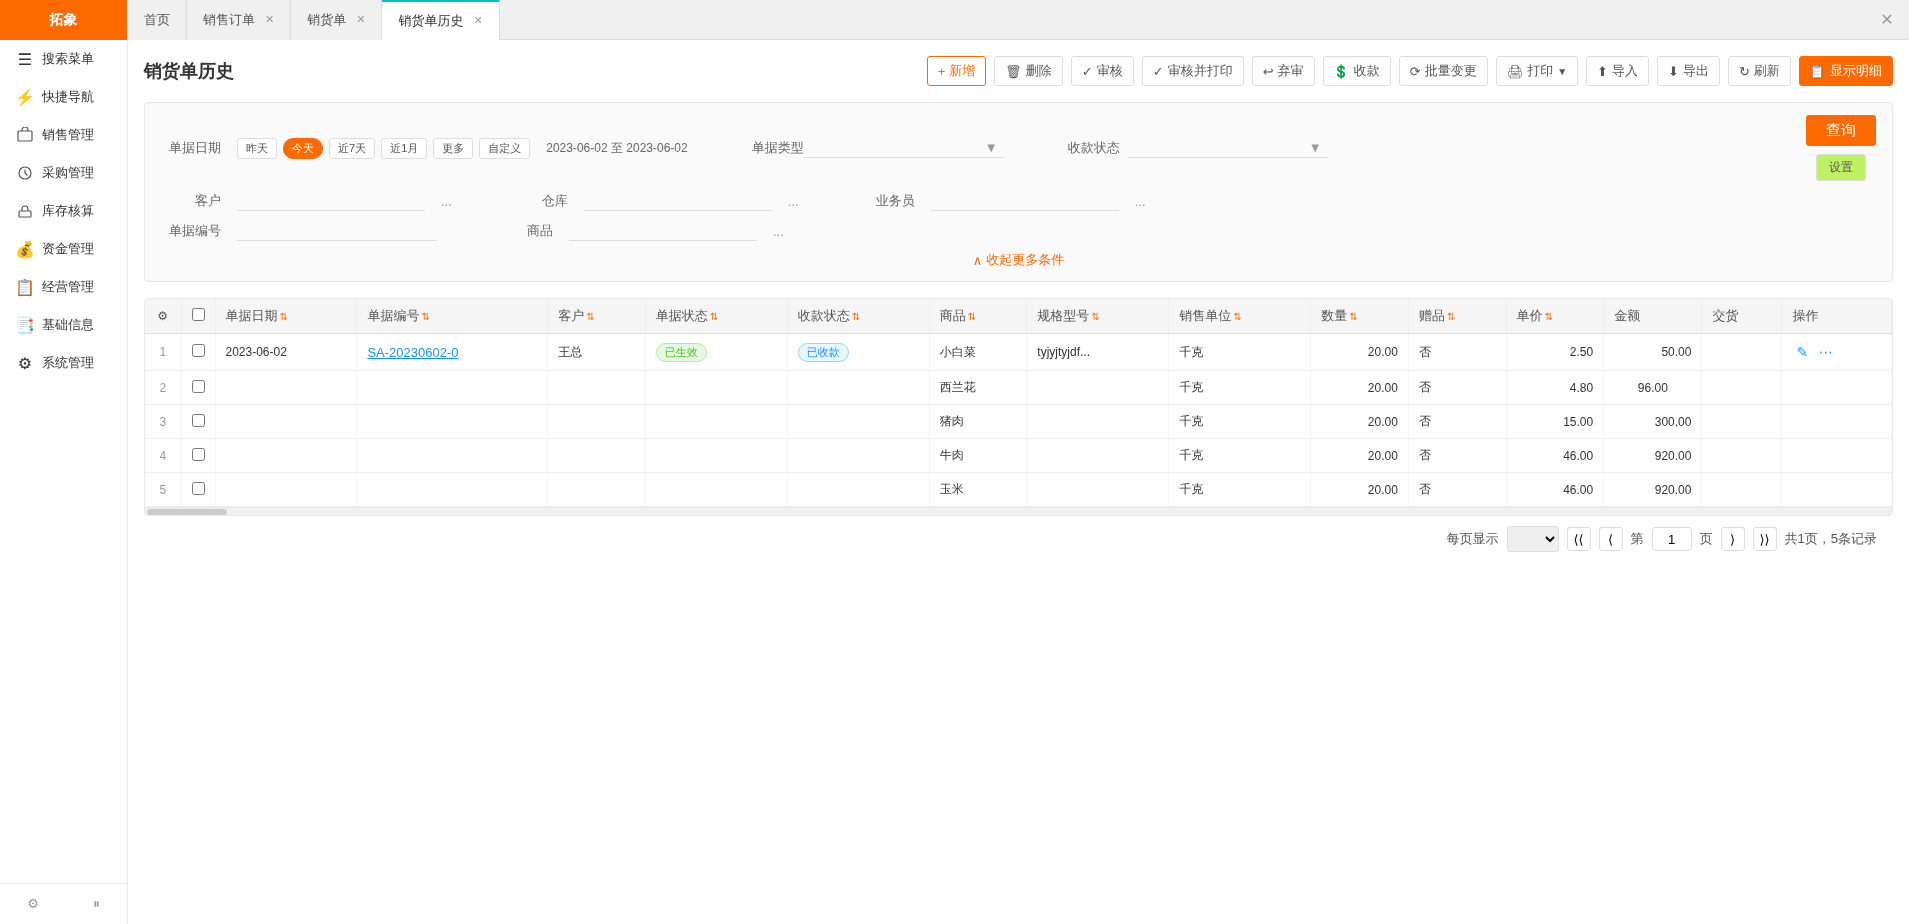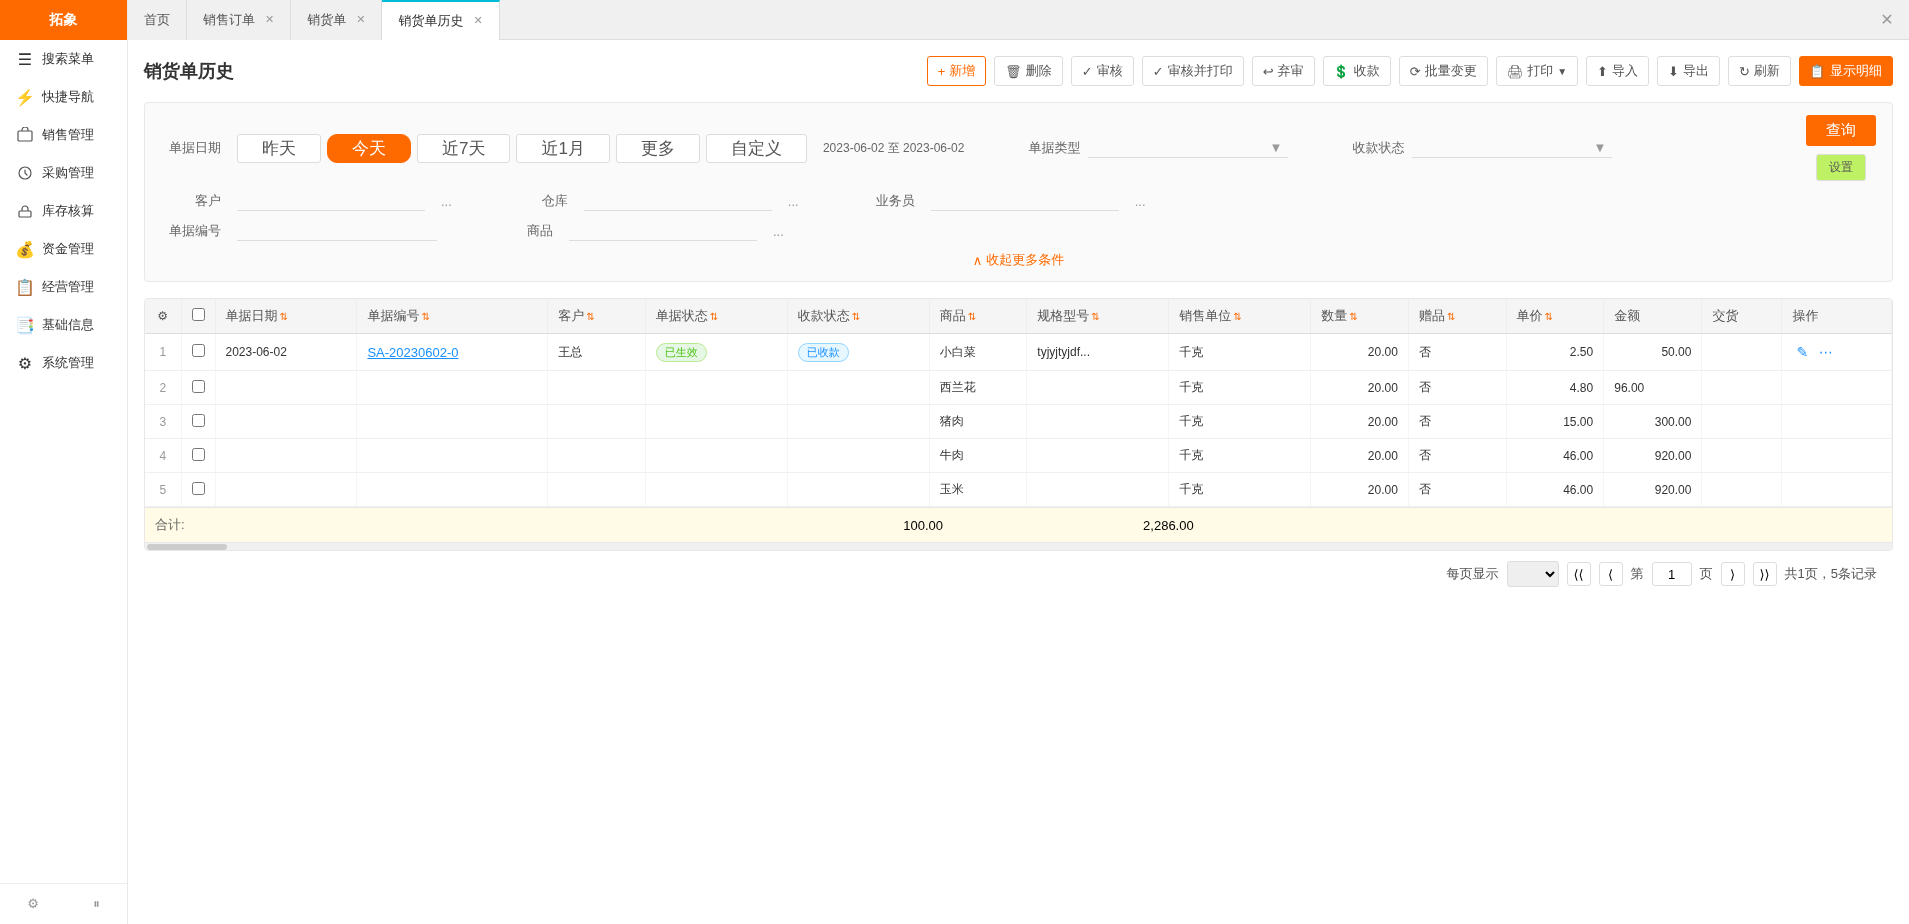--- a/index.html
+++ b/index.html
@@ -32,21 +32,21 @@
     .btn { display: flex; align-items: center; gap: 4px; padding: 5px 10px; border: 1px solid #ddd; background: #fff; cursor: pointer; border-radius: 3px; color: #555; font-size: 12px; }
     .btn-orange { background: #ff6a00; color: white; border-color: #ff6a00; border-radius: 3px; }
     
     
     .filter-area { border: 1px solid #e8e8e8; border-radius: 4px; padding: 12px 16px; margin-bottom: 16px; background: #fafafa; }
     .filter-row { display: flex; align-items: center; margin-bottom: 10px; gap: 16px; flex-wrap: wrap; }
     .filter-row:last-child { margin-bottom: 0; }
     .filter-label { color: #666; white-space: nowrap; min-width: 60px; text-align: right; }
     .filter-input { border: none; border-bottom: 1px solid #ddd; background: transparent; padding: 2px 6px; min-width: 120px; outline: none; color: #333; }
     .filter-date-group { display: flex; align-items: center; gap: 6px; }
-    .date-btn { padding: 2px 24px; border: 1px solid #ddd; border-radius: 3px; cursor: pointer; font-size: 17px; color: #555; background: #fff; }
+    .date-btn { padding: 2px 8px; border: 1px solid #ddd; border-radius: 3px; cursor: pointer; font-size: 11px; color: #555; background: #fff; }
     .date-btn.active { background: #ff6a00; color: white; border-color: #ff6a00; border-radius: 10px; }
     .date-range { font-size: 12px; color: #666; }
     .filter-select { display: flex; align-items: center; border: none; border-bottom: 1px solid #ddd; min-width: 160px; padding: 2px 6px; background: transparent; }
     .filter-select-arrow { color: #999; margin-left: auto; }
     .filter-more-btn { display: flex; align-items: center; gap: 4px; color: #ff6a00; cursor: pointer; font-size: 12px; justify-content: center; }
     .filter-dots { color: #999; cursor: pointer; }
     
     
     .table-wrapper { border: 1px solid #e8e8e8; border-radius: 4px; overflow: hidden; }
     table { width: 100%; border-collapse: collapse; }
@@ -232,21 +232,21 @@
         <div class="filter-date-group">
           <button class="date-btn">昨天</button>
           <button class="date-btn active">今天</button>
           <button class="date-btn">近7天</button>
           <button class="date-btn">近1月</button>
           <button class="date-btn">更多</button>
           <button class="date-btn">自定义</button>
         </div>
         <span class="date-range">2023-06-02 至 2023-06-02</span>
 
-        <div style="display:flex;align-items:center;gap:8px;margin-left:40px;">
+        <div style="display:flex;align-items:center;margin-left:40px;">
           <span class="filter-label">单据类型</span>
           <div class="filter-select" style="min-width:200px;cursor:pointer;">
             <span style="flex:1;color:#999;"></span>
             <span class="filter-select-arrow">▼</span>
           </div>
         </div>
 
         <div style="display:flex;align-items:center;gap:8px;margin-left:40px;">
           <span class="filter-label">收款状态</span>
           <div class="filter-select" style="min-width:200px;cursor:pointer;">
@@ -404,21 +404,21 @@
     <td><span class="link-text"></span></td>
     <td></td>
     <td></td>
     <td></td>
     <td>西兰花</td>
     <td></td>
     <td>千克</td>
     <td style="text-align:right;">20.00</td>
     <td>否</td>
     <td style="text-align:right;">4.80</td>
-    <td style="text-align:left;">96.00</td>
+    <td style="text-align:center;">96.00</td>
     <td></td>
     <td>
       
       
     </td>
   </tr>
             <tr>
     <td style="text-align:center;color:#999;">3</td>
     <td><input type="checkbox" style=""></td>
     <td></td>
@@ -477,27 +477,20 @@
     <td style="text-align:right;">920.00</td>
     <td></td>
     <td>
       
       
     </td>
   </tr>
           </tbody>
       </table>
 
-      <div class="table-footer">
-        <span class="footer-label">合计:</span>
-        <div class="footer-values">
-          <span>100.00</span>
-          <span>2,286.00</span>
-        </div>
-      </div>
 
       <div class="scrollbar-area">
         <div class="scrollbar-thumb"></div>
       </div>
     </div>
 
     <div class="pagination">
       <span>每页显示</span>
       <select class="page-select">
         <option>50</option>

